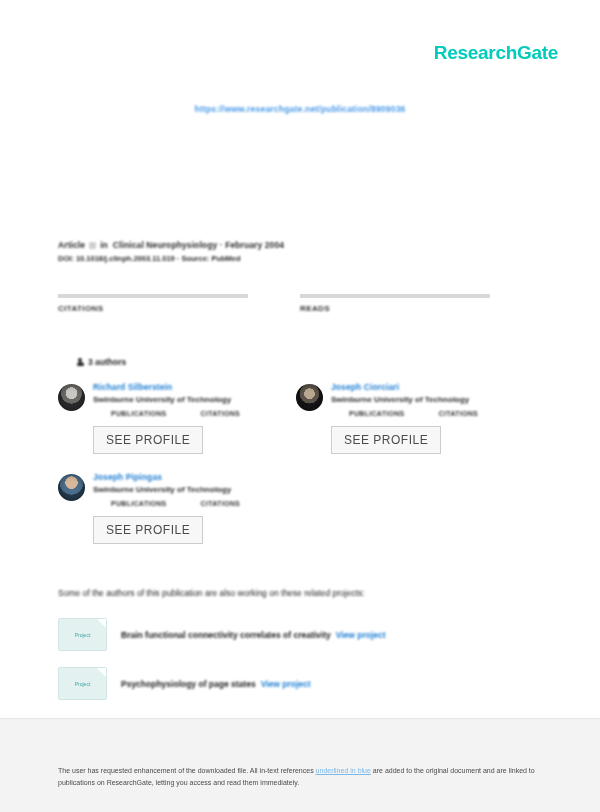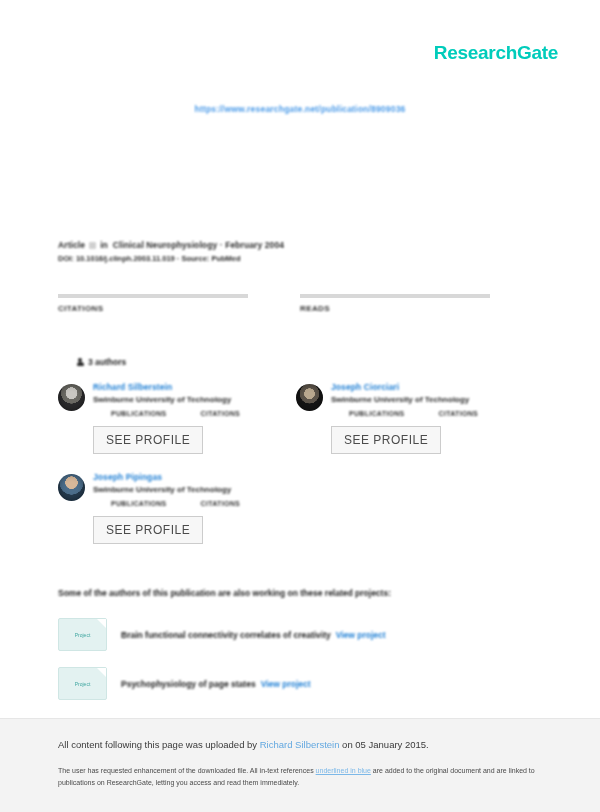--- a/index.html
+++ b/index.html
@@ -218,21 +218,21 @@
     letter-spacing: 0.5px;
     filter: blur(0.3px);
   }
 
   
   .projects-head {
     position: absolute;
     top: 588px;
     left: 58px;
     font-size: 8.5px;
-    font-weight: bold;
+    font-weight: normal;
     color: #1d1d1d;
     filter: blur(0.95px);
   }
   .project-list {
     position: absolute;
     top: 618px;
     left: 58px;
     width: 470px;
   }
   .project {
@@ -406,21 +406,18 @@
         <div class="fold"></div>
         <div class="thumb-label">Project</div>
       </div>
       <div class="project-text">
         <span>Psychophysiology of page states</span><span class="view-project">View project</span>
       </div>
     </div>
   </div>
 
   <div class="footer">
-    <div class="footer-main">
-      <span>All content following this page was uploaded by </span><span class="link">Richard Silberstein</span><span> on 05 January 2015.</span>
-    </div>
     <div class="footer-fine">
       <span>The user has requested enhancement of the downloaded file. All in-text references </span><span class="link-blue">underlined in blue</span><span> are added to the original document and are linked to publications on ResearchGate, letting you access and read them immediately.</span>
     </div>
   </div>
 
 </div>
 
 </body></html>

